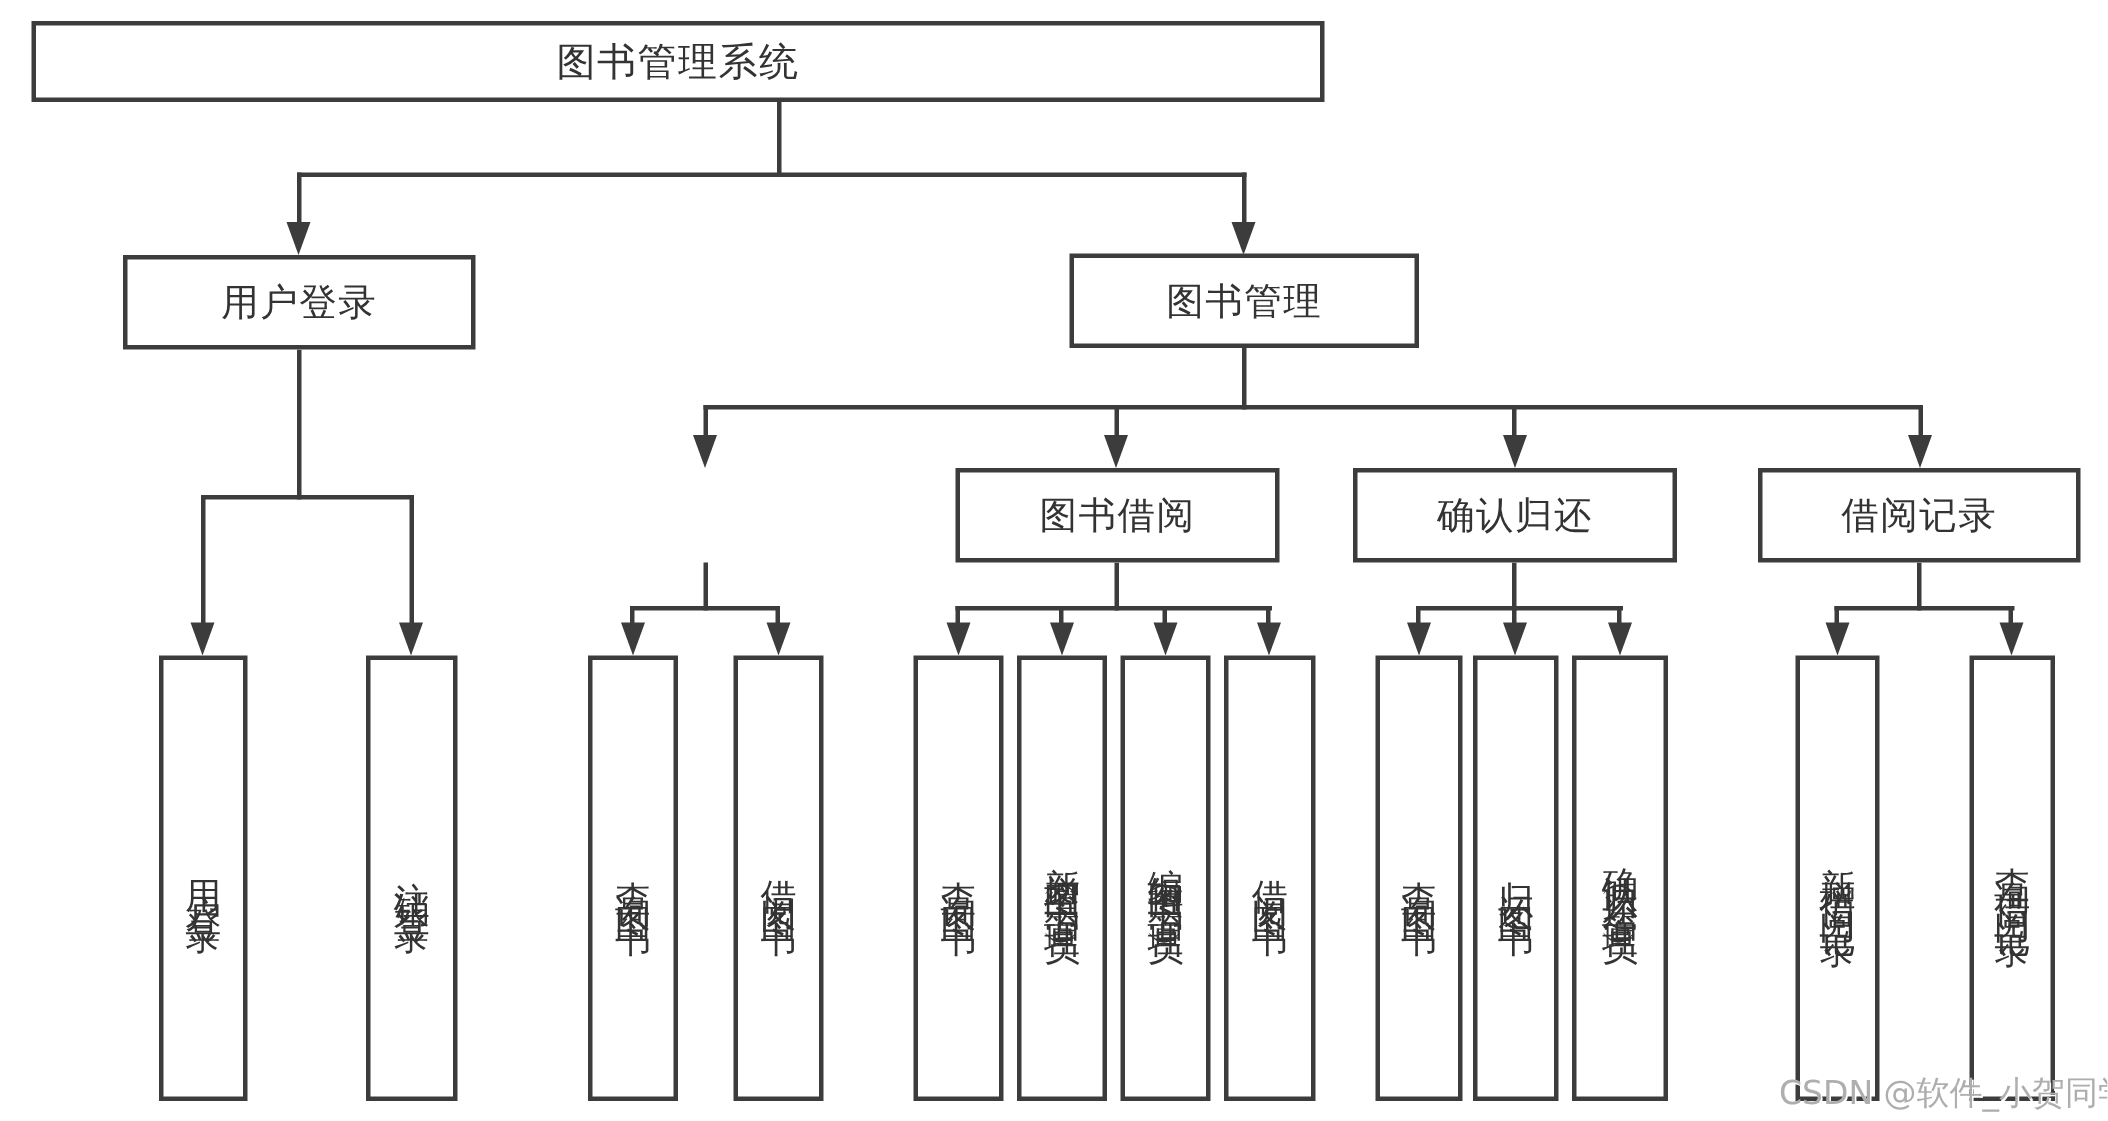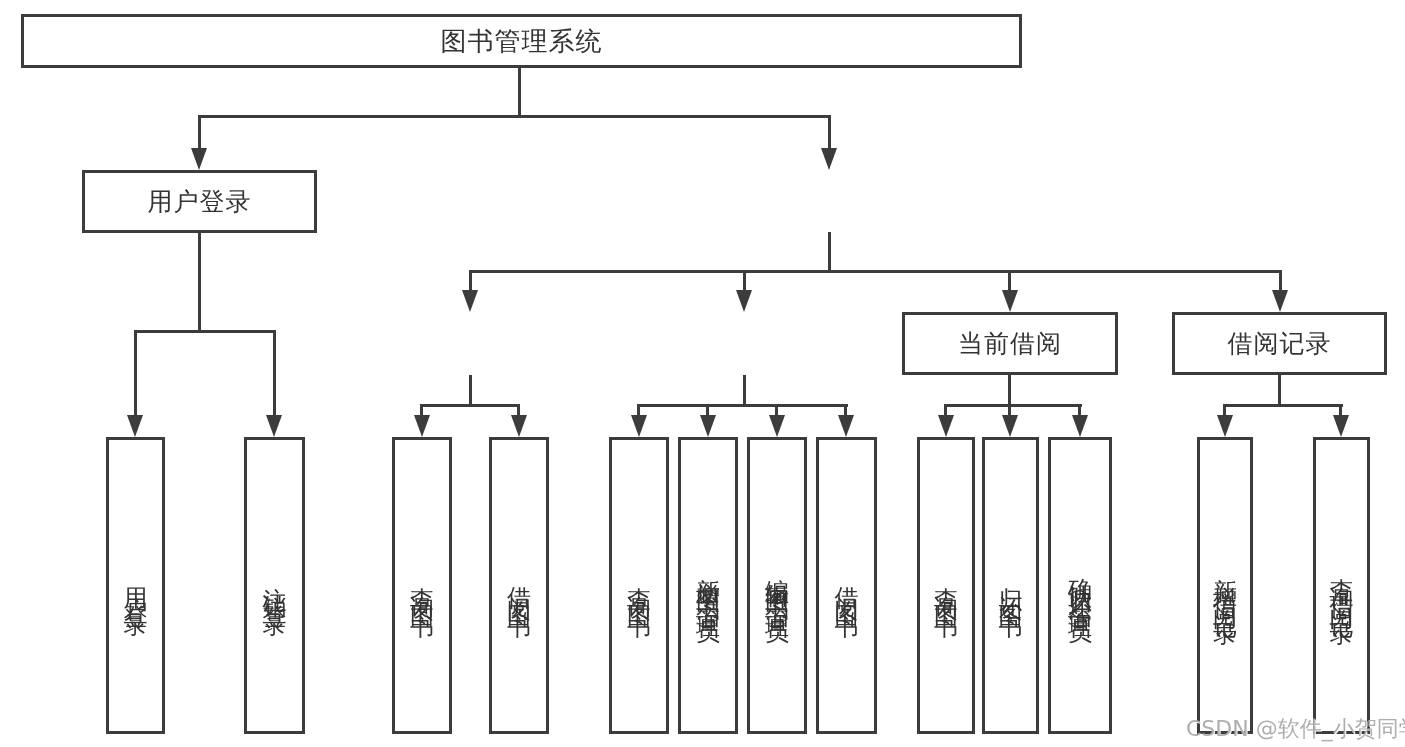--- a/index.html
+++ b/index.html
@@ -107,30 +107,36 @@
   <div class="vl" style="left:1078px;top:404px;height:13px"></div>
   <div class="arrow" style="left:1072px;top:415px"></div>
 
   <div class="vl" style="left:1278px;top:375px;height:32px"></div>
   <div class="hl" style="left:1223px;top:404px;width:120px"></div>
   <div class="vl" style="left:1223px;top:404px;height:13px"></div>
   <div class="arrow" style="left:1217px;top:415px"></div>
   <div class="vl" style="left:1339px;top:404px;height:13px"></div>
   <div class="arrow" style="left:1333px;top:415px"></div>
 
-  <div class="node h root" style="left:21px;top:14px;width:1001px;height:54px">
+  <div class="node h root" style="left:21px;top:14px;width:862px;height:54px">
     <span>图书管理系统</span>
   </div>
 
   <div class="node h" style="left:82px;top:170px;width:235px;height:63px">
     <span>用户登录</span>
   </div>
+  <div class="node h" style="left:713px;top:169px;width:233px;height:63px">
+    <span>图书管理</span>
+  </div>
 
+  <div class="node h" style="left:637px;top:312px;width:216px;height:63px">
+    <span>图书借阅</span>
+  </div>
   <div class="node h" style="left:902px;top:312px;width:216px;height:63px">
-    <span>当前借阅</span>
+    <span>确认归还</span>
   </div>
   <div class="node h" style="left:1172px;top:312px;width:215px;height:63px">
     <span>借阅记录</span>
   </div>
 
   <div class="node leaf" style="left:106px;width:59px">
     <span class="vtext">用户登录</span>
   </div>
   <div class="node leaf" style="left:244px;width:61px">
     <span class="vtext">注销登录</span>

